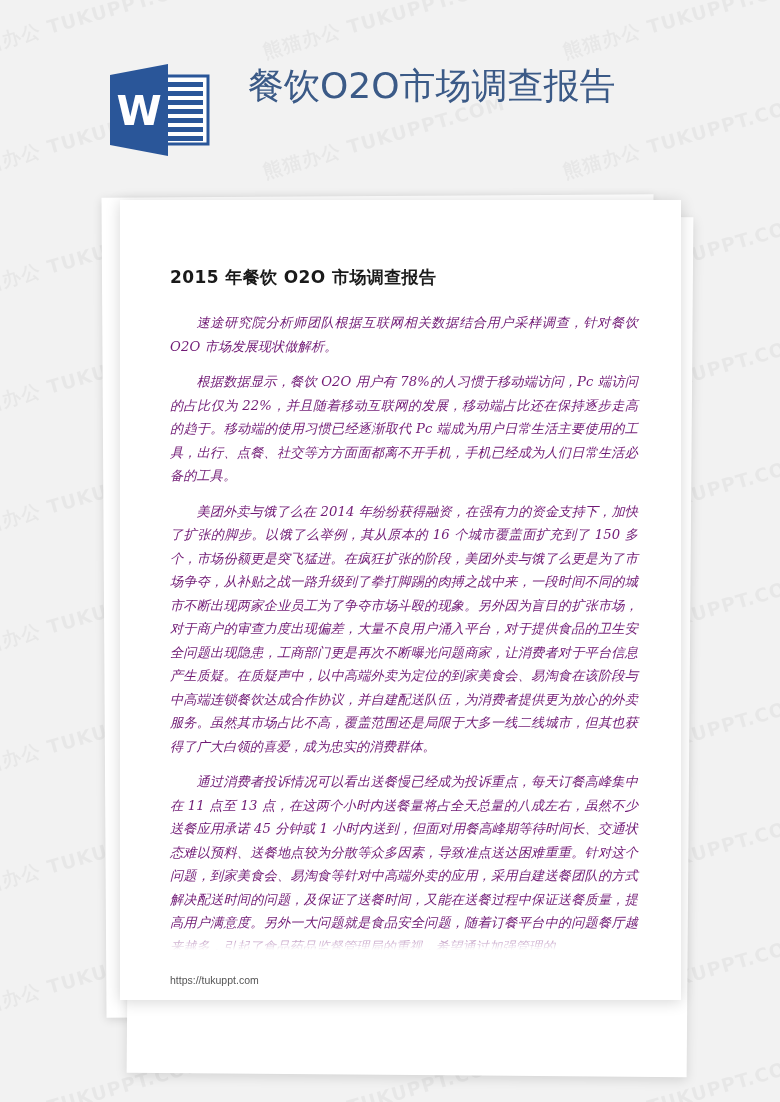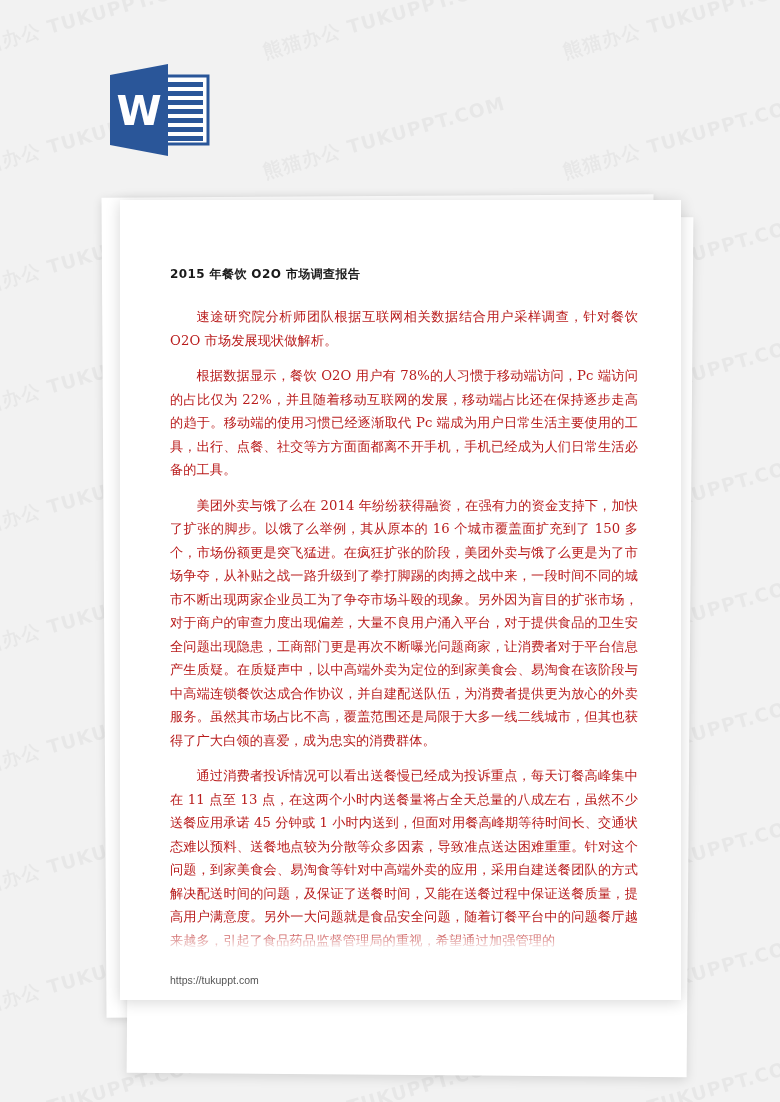--- a/index.html
+++ b/index.html
@@ -88,37 +88,38 @@
   }
 
   
   .doc-inner {
     position: absolute;
     left: 50px; top: 66px;
     width: 468px;
     z-index: 5;
   }
   .doc-heading {
-    font-size: 12px;
+    font-size: 17px;
     font-weight: 700;
     color: #1a1a1a;
     letter-spacing: 0.4px;
     margin: 0 0 22px 0;
     font-family: "DejaVu Sans", sans-serif;
   }
   .doc-p {
     font-size: 13.2px;
     line-height: 23.5px;
-    color: #b91c1c;
+    color: #701a75;
     text-align: justify;
     text-justify: inter-ideograph;
     margin: 0 0 12px 0;
     text-indent: 2em;
     font-family: "DejaVu Serif", "Liberation Serif", serif;
     letter-spacing: 0.1px;
+    font-style: italic;
   }
   .doc-footer {
     position: absolute;
     left: 50px;
     bottom: 14px;
     font-size: 10.5px;
     color: #555;
     z-index: 5;
     font-family: "Liberation Sans", sans-serif;
   }
@@ -183,20 +184,21 @@
           <rect x="61" y="47" width="36" height="5"></rect>
           <rect x="61" y="56" width="36" height="5"></rect>
           <rect x="61" y="65" width="36" height="5"></rect>
           <rect x="61" y="74" width="36" height="5"></rect>
         </g>
 
         <path d="M4 13 L62 2 L62 94 L4 83 Z" fill="#2a5699"></path>
         <text x="33" y="63" font-family="DejaVu Sans, sans-serif" font-size="41" font-weight="700" fill="#ffffff" text-anchor="middle">W</text>
       </svg>
     </div>
+    <div class="page-title">餐饮O2O市场调查报告</div>
   </div>
 
   <div class="sheet sheet-back2"></div>
   <div class="sheet sheet-back1"></div>
 
   <div class="sheet sheet-front">
     <div class="doc-inner">
       <h1 class="doc-heading">2015 年餐饮 O2O 市场调查报告</h1>
       <p class="doc-p">速途研究院分析师团队根据互联网相关数据结合用户采样调查，针对餐饮 O2O 市场发展现状做解析。</p>
       <p class="doc-p">根据数据显示，餐饮 O2O 用户有 78%的人习惯于移动端访问，Pc 端访问的占比仅为 22%，并且随着移动互联网的发展，移动端占比还在保持逐步走高的趋于。移动端的使用习惯已经逐渐取代 Pc 端成为用户日常生活主要使用的工具，出行、点餐、社交等方方面面都离不开手机，手机已经成为人们日常生活必备的工具。</p>

